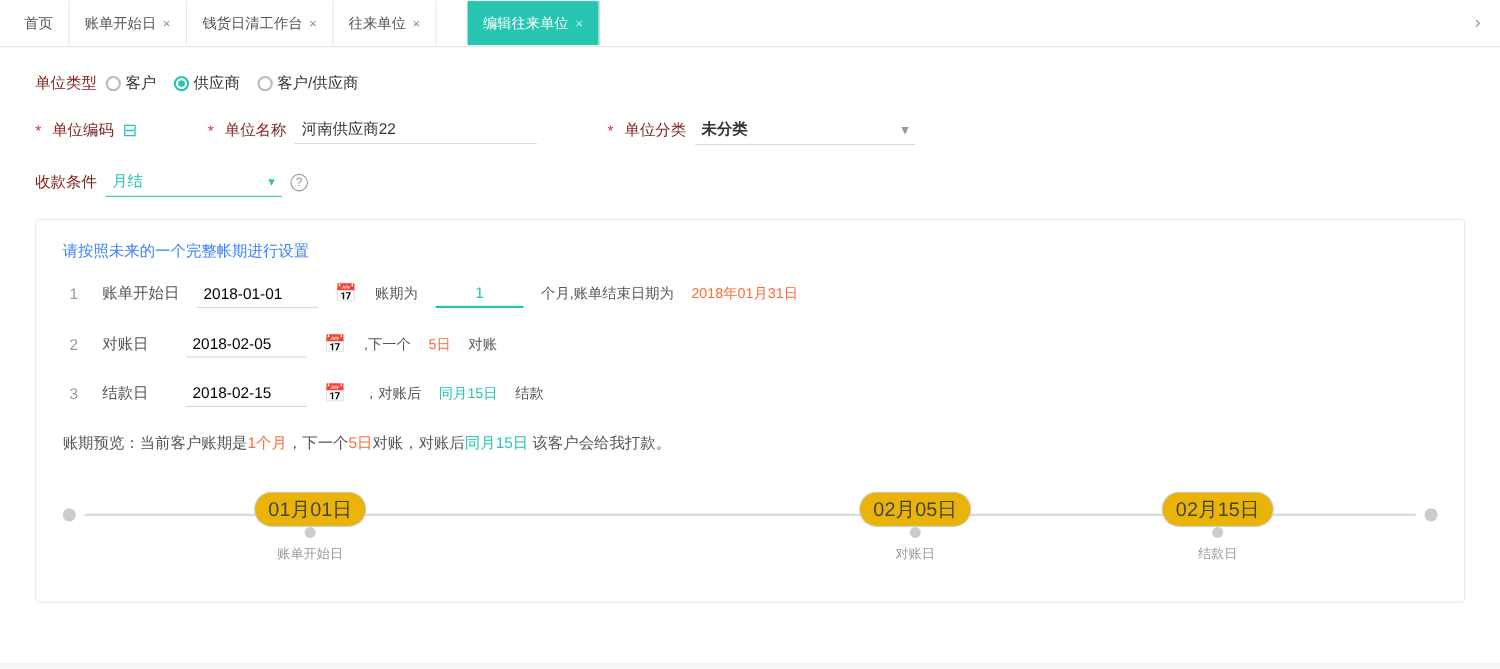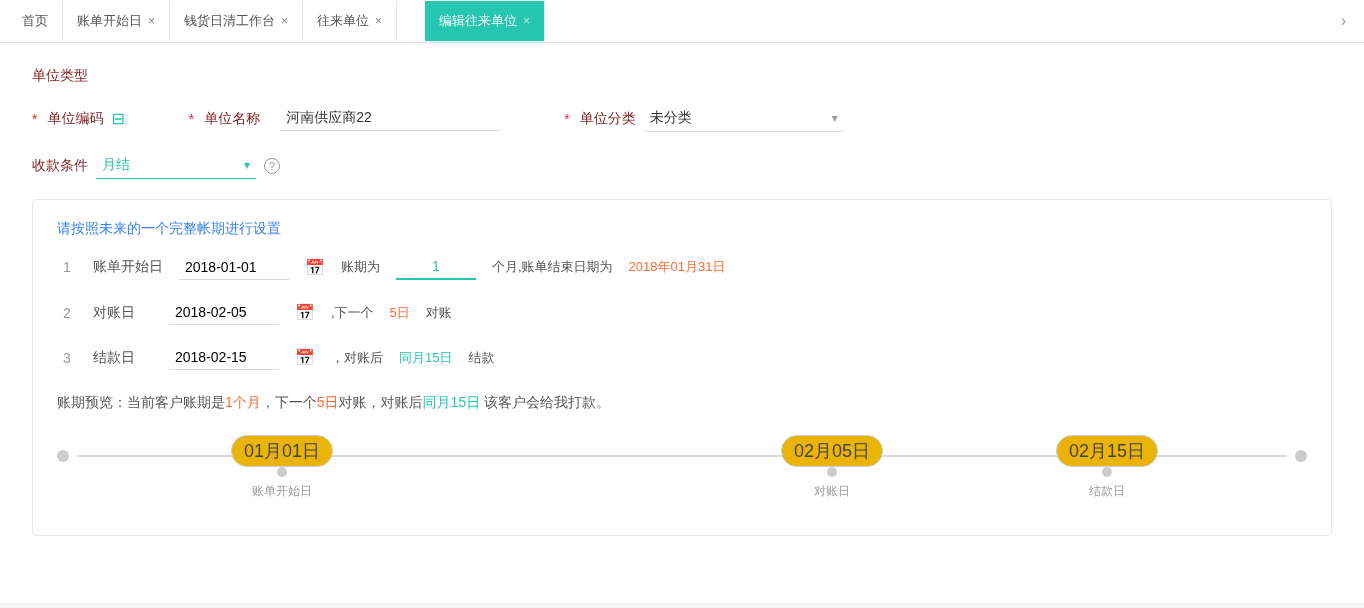--- a/index.html
+++ b/index.html
@@ -212,21 +212,21 @@
     }
     .highlight-teal {
       color: #26c6b0;
       font-weight: 500;
     }
 
     
     .preview-text {
       font-size: 14px;
       color: #555;
-      margin-bottom: 20px;
+      margin-bottom: 32px;
       line-height: 1.8;
     }
     .tl-wrapper {
       position: relative;
       width: 100%;
       height: 80px;
     }
     .tl-line {
       position: absolute;
       top: 20px;
@@ -308,38 +308,52 @@
     <span class="close-x">×</span>
   </div>
   <div class="tab-more">›</div>
 </div>
 
 <div class="main-content">
 
   <div class="form-row">
     <div class="form-field">
       <span class="field-label">单位类型</span>
+      <div class="radio-group">
+        <div class="radio-item">
+          <div class="radio-circle"></div>
+          <span>客户</span>
+        </div>
+        <div class="radio-item">
+          <div class="radio-circle checked"></div>
+          <span>供应商</span>
+        </div>
+        <div class="radio-item">
+          <div class="radio-circle"></div>
+          <span>客户/供应商</span>
+        </div>
+      </div>
     </div>
   </div>
 
   <div class="form-row">
     <div class="form-field">
       <span class="required-star">*</span>
       <span class="field-label">单位编码</span>
       <span class="cal-icon">⊟</span>
     </div>
     <div class="form-field" style="margin-left:40px;">
       <span class="required-star">*</span>
       <span class="field-label">单位名称</span>
-      <input class="field-input" type="text" style="width: 220px; margin-left: 12px;" value="河南供应商22">
+      <input class="field-input" type="text" style="width: 220px;" value="河南供应商22">
     </div>
     <div class="form-field" style="margin-left:40px;">
       <span class="required-star">*</span>
       <span class="field-label">单位分类</span>
-      <div class="field-select" style="min-width:200px;">
+      <div class="field-select" style="min-width:200px;font-weight:bold;">
         <span class="field-select-text">未分类</span>
         <span class="chevron-down">▾</span>
       </div>
     </div>
   </div>
 
   <div class="form-row">
     <div class="form-field">
       <span class="field-label">收款条件</span>
       <div class="field-select" style="min-width:160px;border-bottom:1px solid #26c6b0;">

